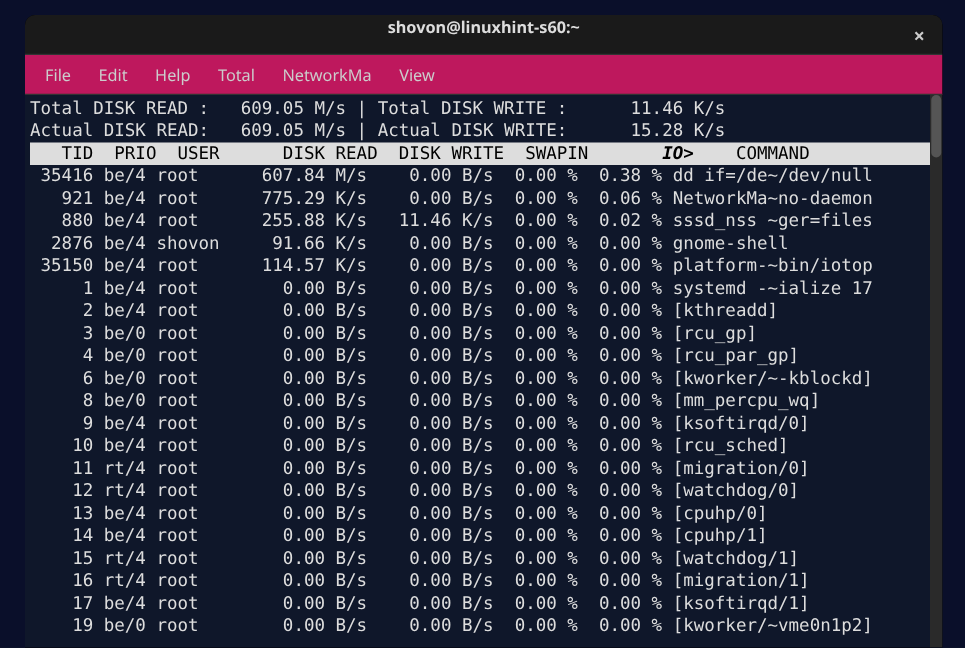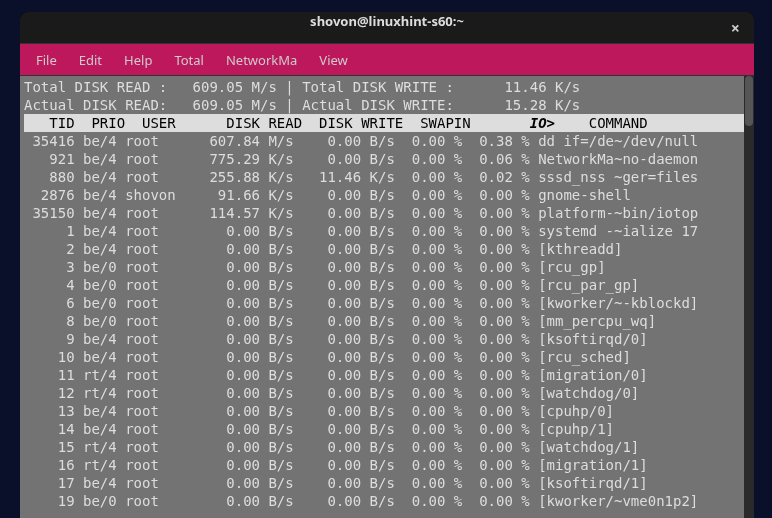--- a/index.html
+++ b/index.html
@@ -57,21 +57,21 @@
       font-family: system-ui, sans-serif;
       font-size: 13px;
       border-bottom: 1px solid #333;
     }
     .menu-item {
       padding: 4px 10px;
       cursor: pointer;
     }
     .terminal {
       flex: 1;
-      background: #737373;
+      background: #0f172a;
       color: #ddd;
       font-family: "DejaVu Sans Mono", "Liberation Mono", monospace;
       font-size: 14px;
       line-height: 18px;
       padding: 2px 4px;
       white-space: pre;
       overflow: hidden;
       position: relative;
     }
     .scrollbar {

